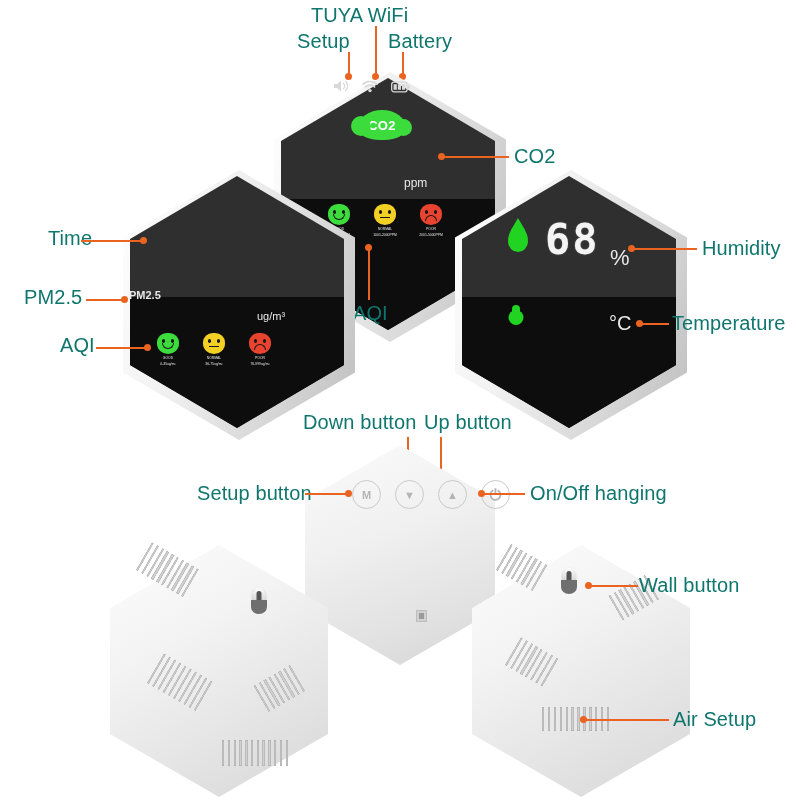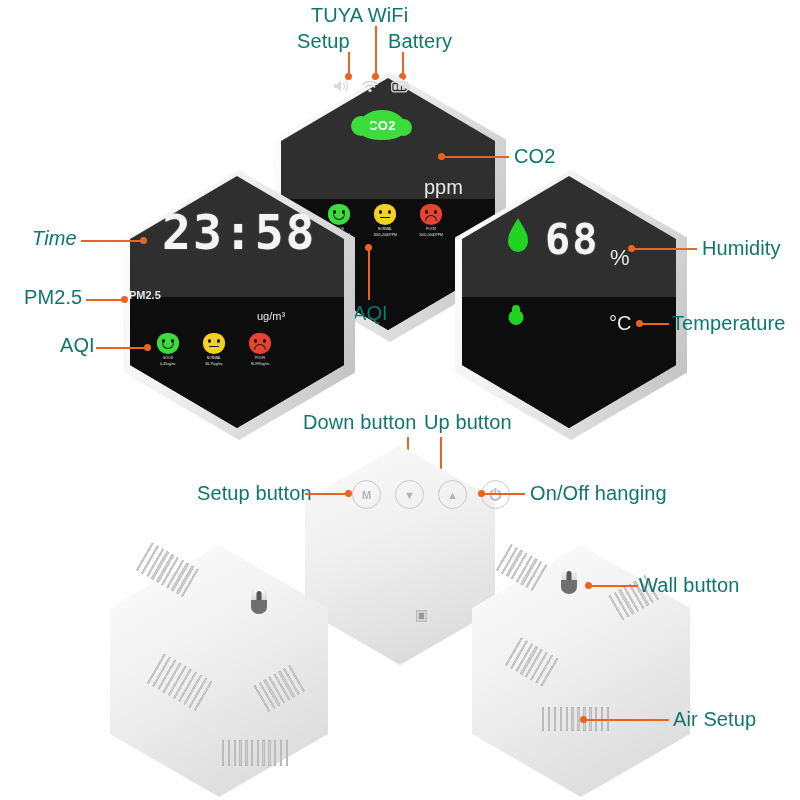--- a/index.html
+++ b/index.html
@@ -183,21 +183,21 @@
           <rect x="6.8" y="3.2" width="3.2" height="5.6" fill="#d9d9d9"></rect>
           <rect x="11" y="3.2" width="3.2" height="5.6" fill="#d9d9d9"></rect>
         </svg>
     </span>
   </div>
 
   <div class="cloud" style="left:358px;top:110px;width:48px;height:30px;">
     <span>CO2</span>
   </div>
 
-  <div class="unit" style="position:absolute;left:424px;top:176px;font-size:20px;">ppm</div>
+  <div class="unit" style="position:absolute;left:404px;top:176px;font-size:12px;">ppm</div>
 
   <div class="aqigroup" style="left:316px;top:204px;">
     <div class="aqi-item">
       <div class="smiley" style="background:#3ddc3d;">
         <span class="eye l"></span>
           <span class="eye r"></span>
           <span class="mouth"></span>
       </div>
       <div class="aqi-cap">GOOD</div>
       <div class="aqi-cap">400-1000PPM</div>
@@ -228,21 +228,20 @@
 
   <div class="dot" style="left:365px;top:244px;"></div>
   <div class="lead v" style="left:368px;top:247px;height:53px;"></div>
   <div class="callout" style="left:353px;top:303px;">AQI</div>
 
   <div class="hex hex-shell" style="left:123px;top:170px;width:232px;height:270px;"></div>
   <div class="hex hex-screen" style="left:130px;top:176px;width:214px;height:252px;">
     <div class="screen-lower"></div>
   </div>
 
-  <div class="digits" style="position:absolute;left:162px;top:204px;font-size:48px;">23:58</div>
 
   <div style="position:absolute;left:129px;top:289px;font-size:11px;color:#e8e8e8;font-weight:bold;">PM2.5</div>
   <div class="unit" style="position:absolute;left:257px;top:310px;font-size:11px;">ug/m³</div>
 
   <div class="aqigroup" style="left:145px;top:333px;">
     <div class="aqi-item">
       <div class="smiley" style="background:#3ddc3d;">
         <span class="eye l"></span>
           <span class="eye r"></span>
           <span class="mouth"></span>
@@ -263,21 +262,21 @@
       <div class="smiley sad" style="background:#e8432f;">
         <span class="eye l"></span>
           <span class="eye r"></span>
           <span class="mouth"></span>
       </div>
       <div class="aqi-cap">POOR</div>
       <div class="aqi-cap">76-999ug/m³</div>
     </div>
   </div>
 
-  <div class="callout" style="left:32px;top:228px;font-style:italic;">Time</div>
+  <div class="callout" style="left:48px;top:228px;">Time</div>
   <div class="lead h" style="left:81px;top:240px;width:64px;"></div>
   <div class="dot" style="left:140px;top:237px;"></div>
 
   <div class="callout" style="left:24px;top:287px;">PM2.5</div>
   <div class="lead h" style="left:86px;top:299px;width:38px;"></div>
   <div class="dot" style="left:121px;top:296px;"></div>
 
   <div class="callout" style="left:60px;top:335px;">AQI</div>
   <div class="lead h" style="left:96px;top:347px;width:52px;"></div>
   <div class="dot" style="left:144px;top:344px;"></div>

